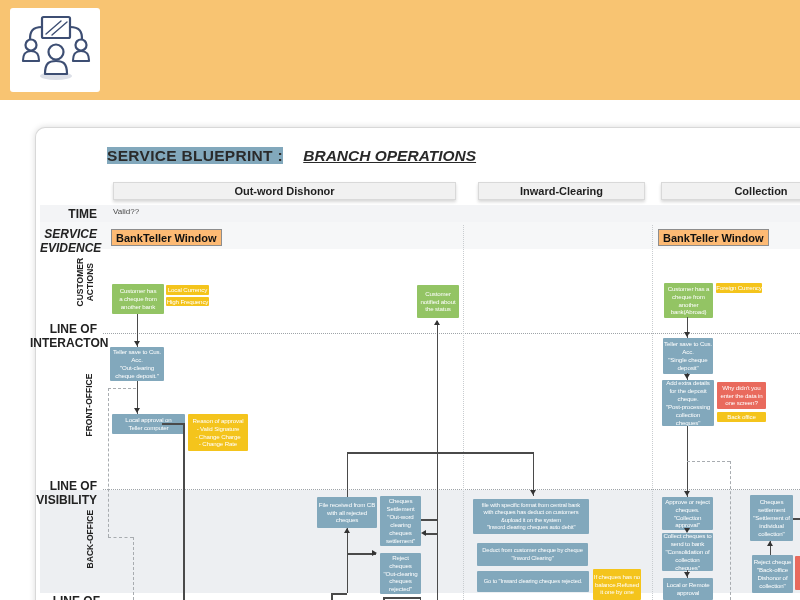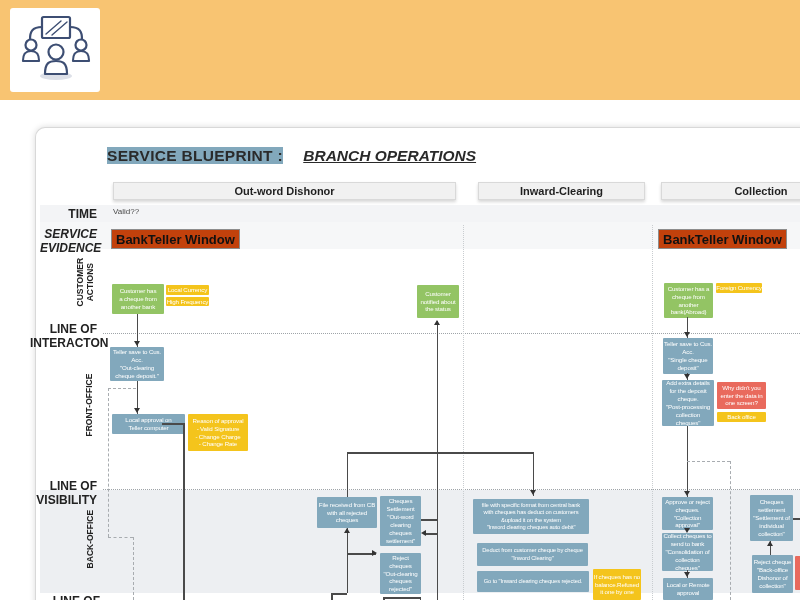--- a/index.html
+++ b/index.html
@@ -28,21 +28,21 @@
   .band{position:absolute;left:40px;width:760px;}
   .band.time{top:205px;height:17px;background:#f3f4f6;}
   .band.evid{top:222px;height:27px;background:#f6f7f8;}
   .band.back{top:490px;height:103px;background:#edeff2;}
 
   .lanelabel{position:absolute;font-size:12px;font-weight:700;color:#222;text-align:right;
              white-space:pre-line;line-height:1.18;}
   .lval{position:absolute;font-size:8px;color:#4a4a4a;}
   .rot{position:absolute;font-size:8.5px;font-weight:700;color:#222;text-align:center;
        white-space:pre-line;line-height:1.2;width:64px;transform:rotate(-90deg);}
-  .evtag{position:absolute;background:#c2410c;border:1px solid #8d8d8d;font-size:13px;
+  .evtag{position:absolute;background:#fdba74;border:1px solid #8d8d8d;font-size:11px;
          font-weight:700;color:#111;padding:1.5px 4px;white-space:nowrap;}
 
   
   .nd{position:absolute;color:#fff;font-size:6.2px;letter-spacing:-.15px;line-height:1.28;
       display:flex;align-items:center;justify-content:center;text-align:center;
       white-space:pre-line;box-sizing:border-box;border-radius:1px;}
   .nd.w{font-size:5.8px;}
   .g{background:#93C464;} .b{background:#82A8BC;} .y{background:#F4C41C;} .r{background:#E96A5D;}
 
   

